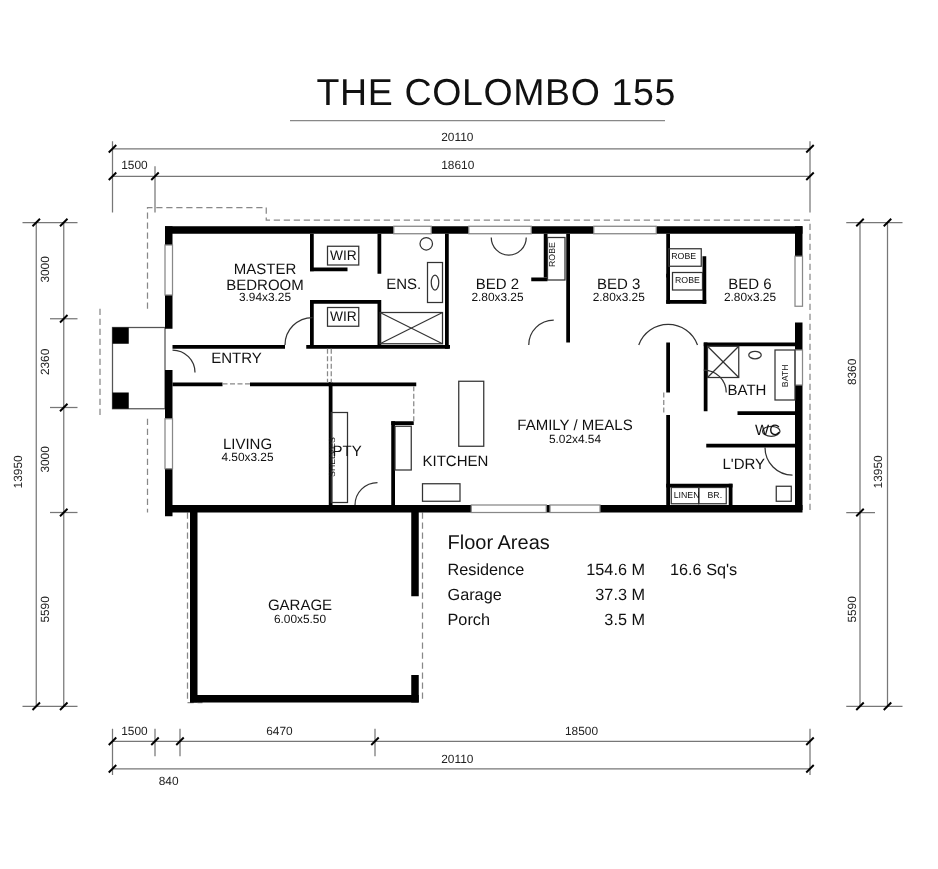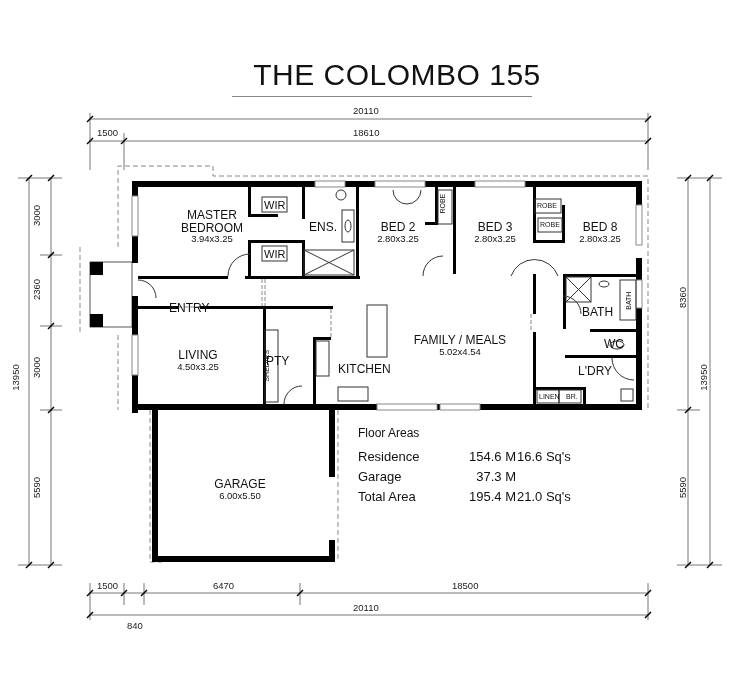--- a/index.html
+++ b/index.html
@@ -7,25 +7,25 @@
   svg { position:absolute; left:0; top:0; }
   .title { position:absolute; left:0; width:750px; top:58px; text-align:center; font-size:30px; letter-spacing:0.5px; color:#111;margin-left:22px; }
   .title-rule { position:absolute; left:232px; top:96px; width:300px; height:1px; background:#888; }
   .lbl { position:absolute; text-align:center; color:#111; line-height:1.05; white-space:nowrap; }
   .room { font-size:12px; }
   .dim { font-size:9.5px; }
   .tiny { font-size:7px; }
   .dimtxt { position:absolute; font-size:9.5px; color:#222; white-space:nowrap; }
   .vtxt { position:absolute; font-size:9.5px; color:#222; white-space:nowrap; transform:rotate(-90deg); transform-origin:center; }
   .areas { position:absolute; left:358px; top:426px; }
-  .areas-title { font-size:12px; margin-bottom:4px; }
-  .areas-row { display:flex; font-size:13px; height:20px; align-items:flex-end; }
+  .areas-title { font-size:16px; margin-bottom:4px; }
+  .areas-row { display:flex; font-size:13px; height:20px; align-items:flex-start; }
   .areas-row .k { width:92px; }
   .areas-row .v { width:66px; text-align:right; }
-  .areas-row .s { padding-left:1px;margin-top:12px; }
+  .areas-row .s { padding-left:20px; }
 </style>
 </head>
 <body>
 
 <div class="title">THE COLOMBO 155</div>
 <div class="title-rule"></div>
 
 <svg width="750" height="695" viewBox="0 0 750 695">
   <g stroke="#777" stroke-width="1" fill="none">
 
@@ -236,25 +236,25 @@
 <div class="lbl tiny" style="left:433px;top:200px;transform:rotate(-90deg);">ROBE</div>
 
 <div class="lbl room" style="left:465px;top:221px;width:60px;">
   <div>BED 3</div>
   <div class="dim">2.80x3.25</div>
 </div>
 <div class="lbl tiny" style="left:537px;top:202px;">ROBE</div>
 <div class="lbl tiny" style="left:540px;top:221px;">ROBE</div>
 
 <div class="lbl room" style="left:570px;top:221px;width:60px;">
-  <div>BED 8</div>
+  <div>BED 6</div>
   <div class="dim">2.80x3.25</div>
 </div>
 
-<div class="lbl room" style="left:169px;top:302px;">ENTRY</div>
+<div class="lbl room" style="left:169px;top:280px;">ENTRY</div>
 
 <div class="lbl room" style="left:168px;top:349px;width:60px;">
   <div>LIVING</div>
   <div class="dim">4.50x3.25</div>
 </div>
 
 <div class="lbl tiny" style="left:251px;top:362px;transform:rotate(-90deg);">SHELVES</div>
 <div class="lbl room" style="left:266px;top:355px;">PTY</div>
 <div class="lbl room" style="left:338px;top:363px;">KITCHEN</div>
 
@@ -281,17 +281,17 @@
     <span class="k">Residence</span>
     <span class="v">154.6 M</span>
     <span class="s">16.6 Sq's</span>
   </div>
   <div class="areas-row">
     <span class="k">Garage</span>
     <span class="v">37.3 M</span>
     <span class="s"></span>
   </div>
   <div class="areas-row">
-    <span class="k">Total Area</span>
-    <span class="v">195.4 M</span>
-    <span class="s">21.0 Sq's</span>
+    <span class="k">Porch</span>
+    <span class="v">3.5 M</span>
+    <span class="s"></span>
   </div>
 </div>
 
 </body></html>

